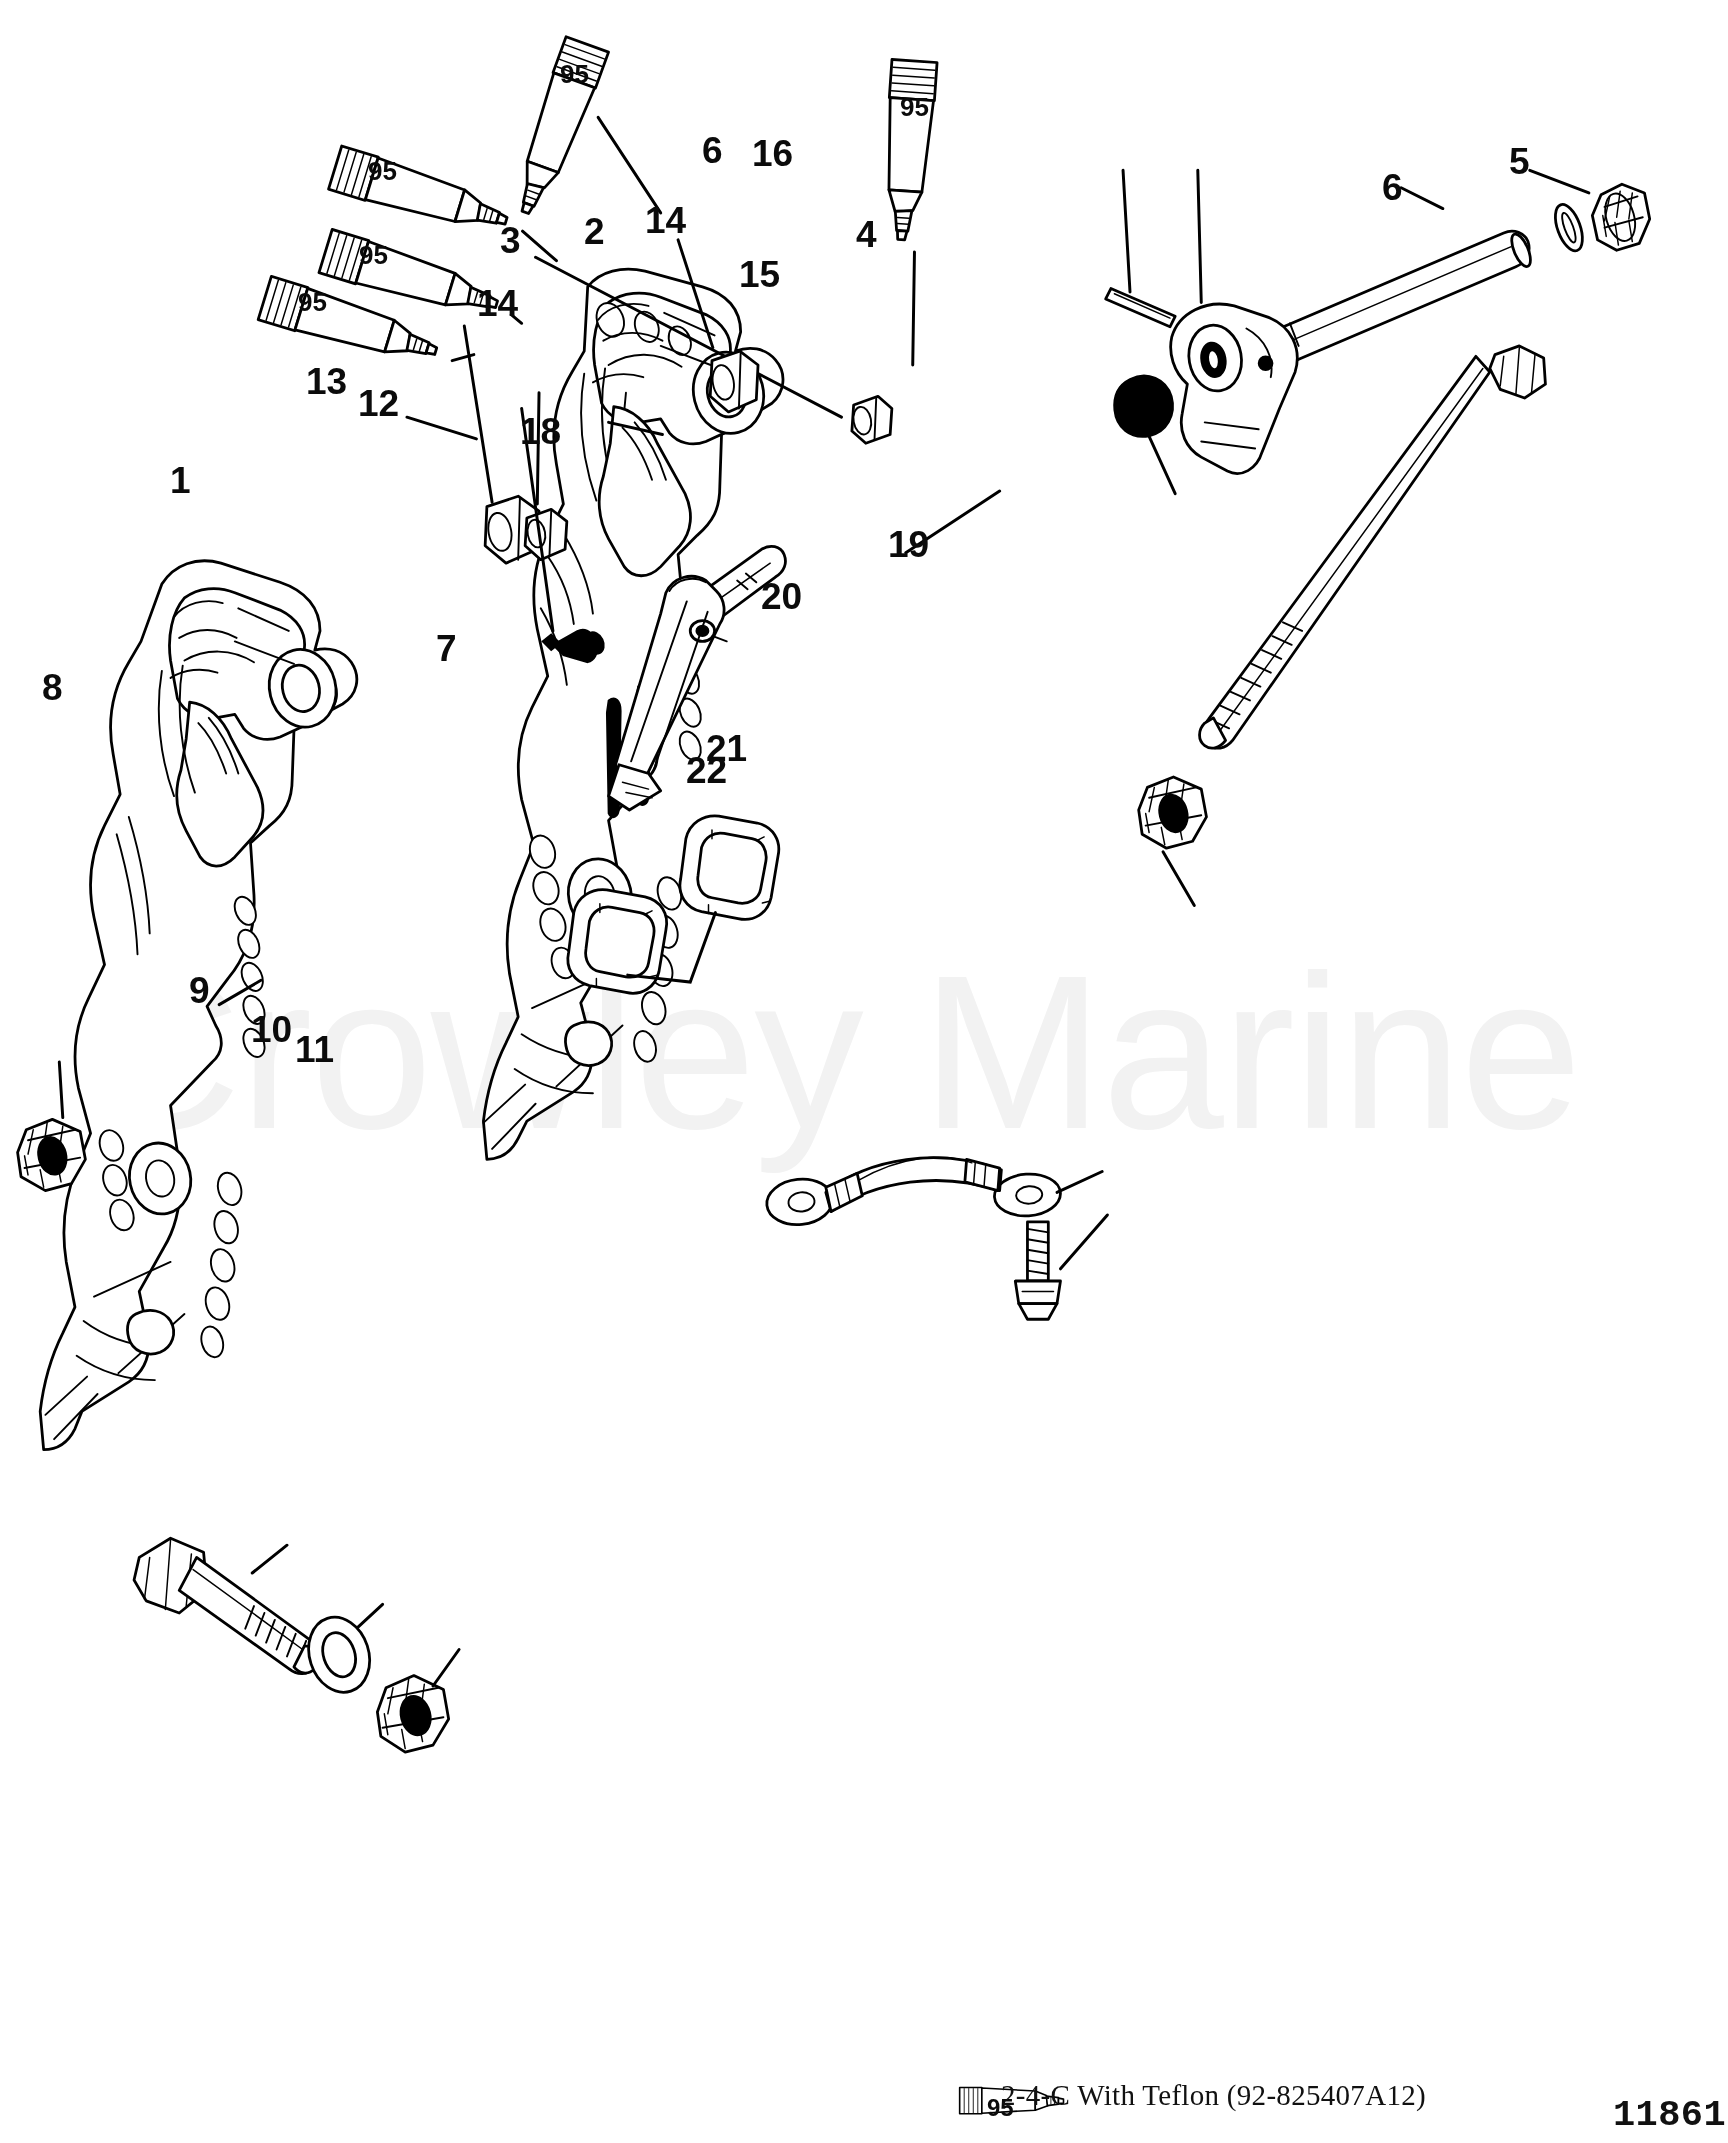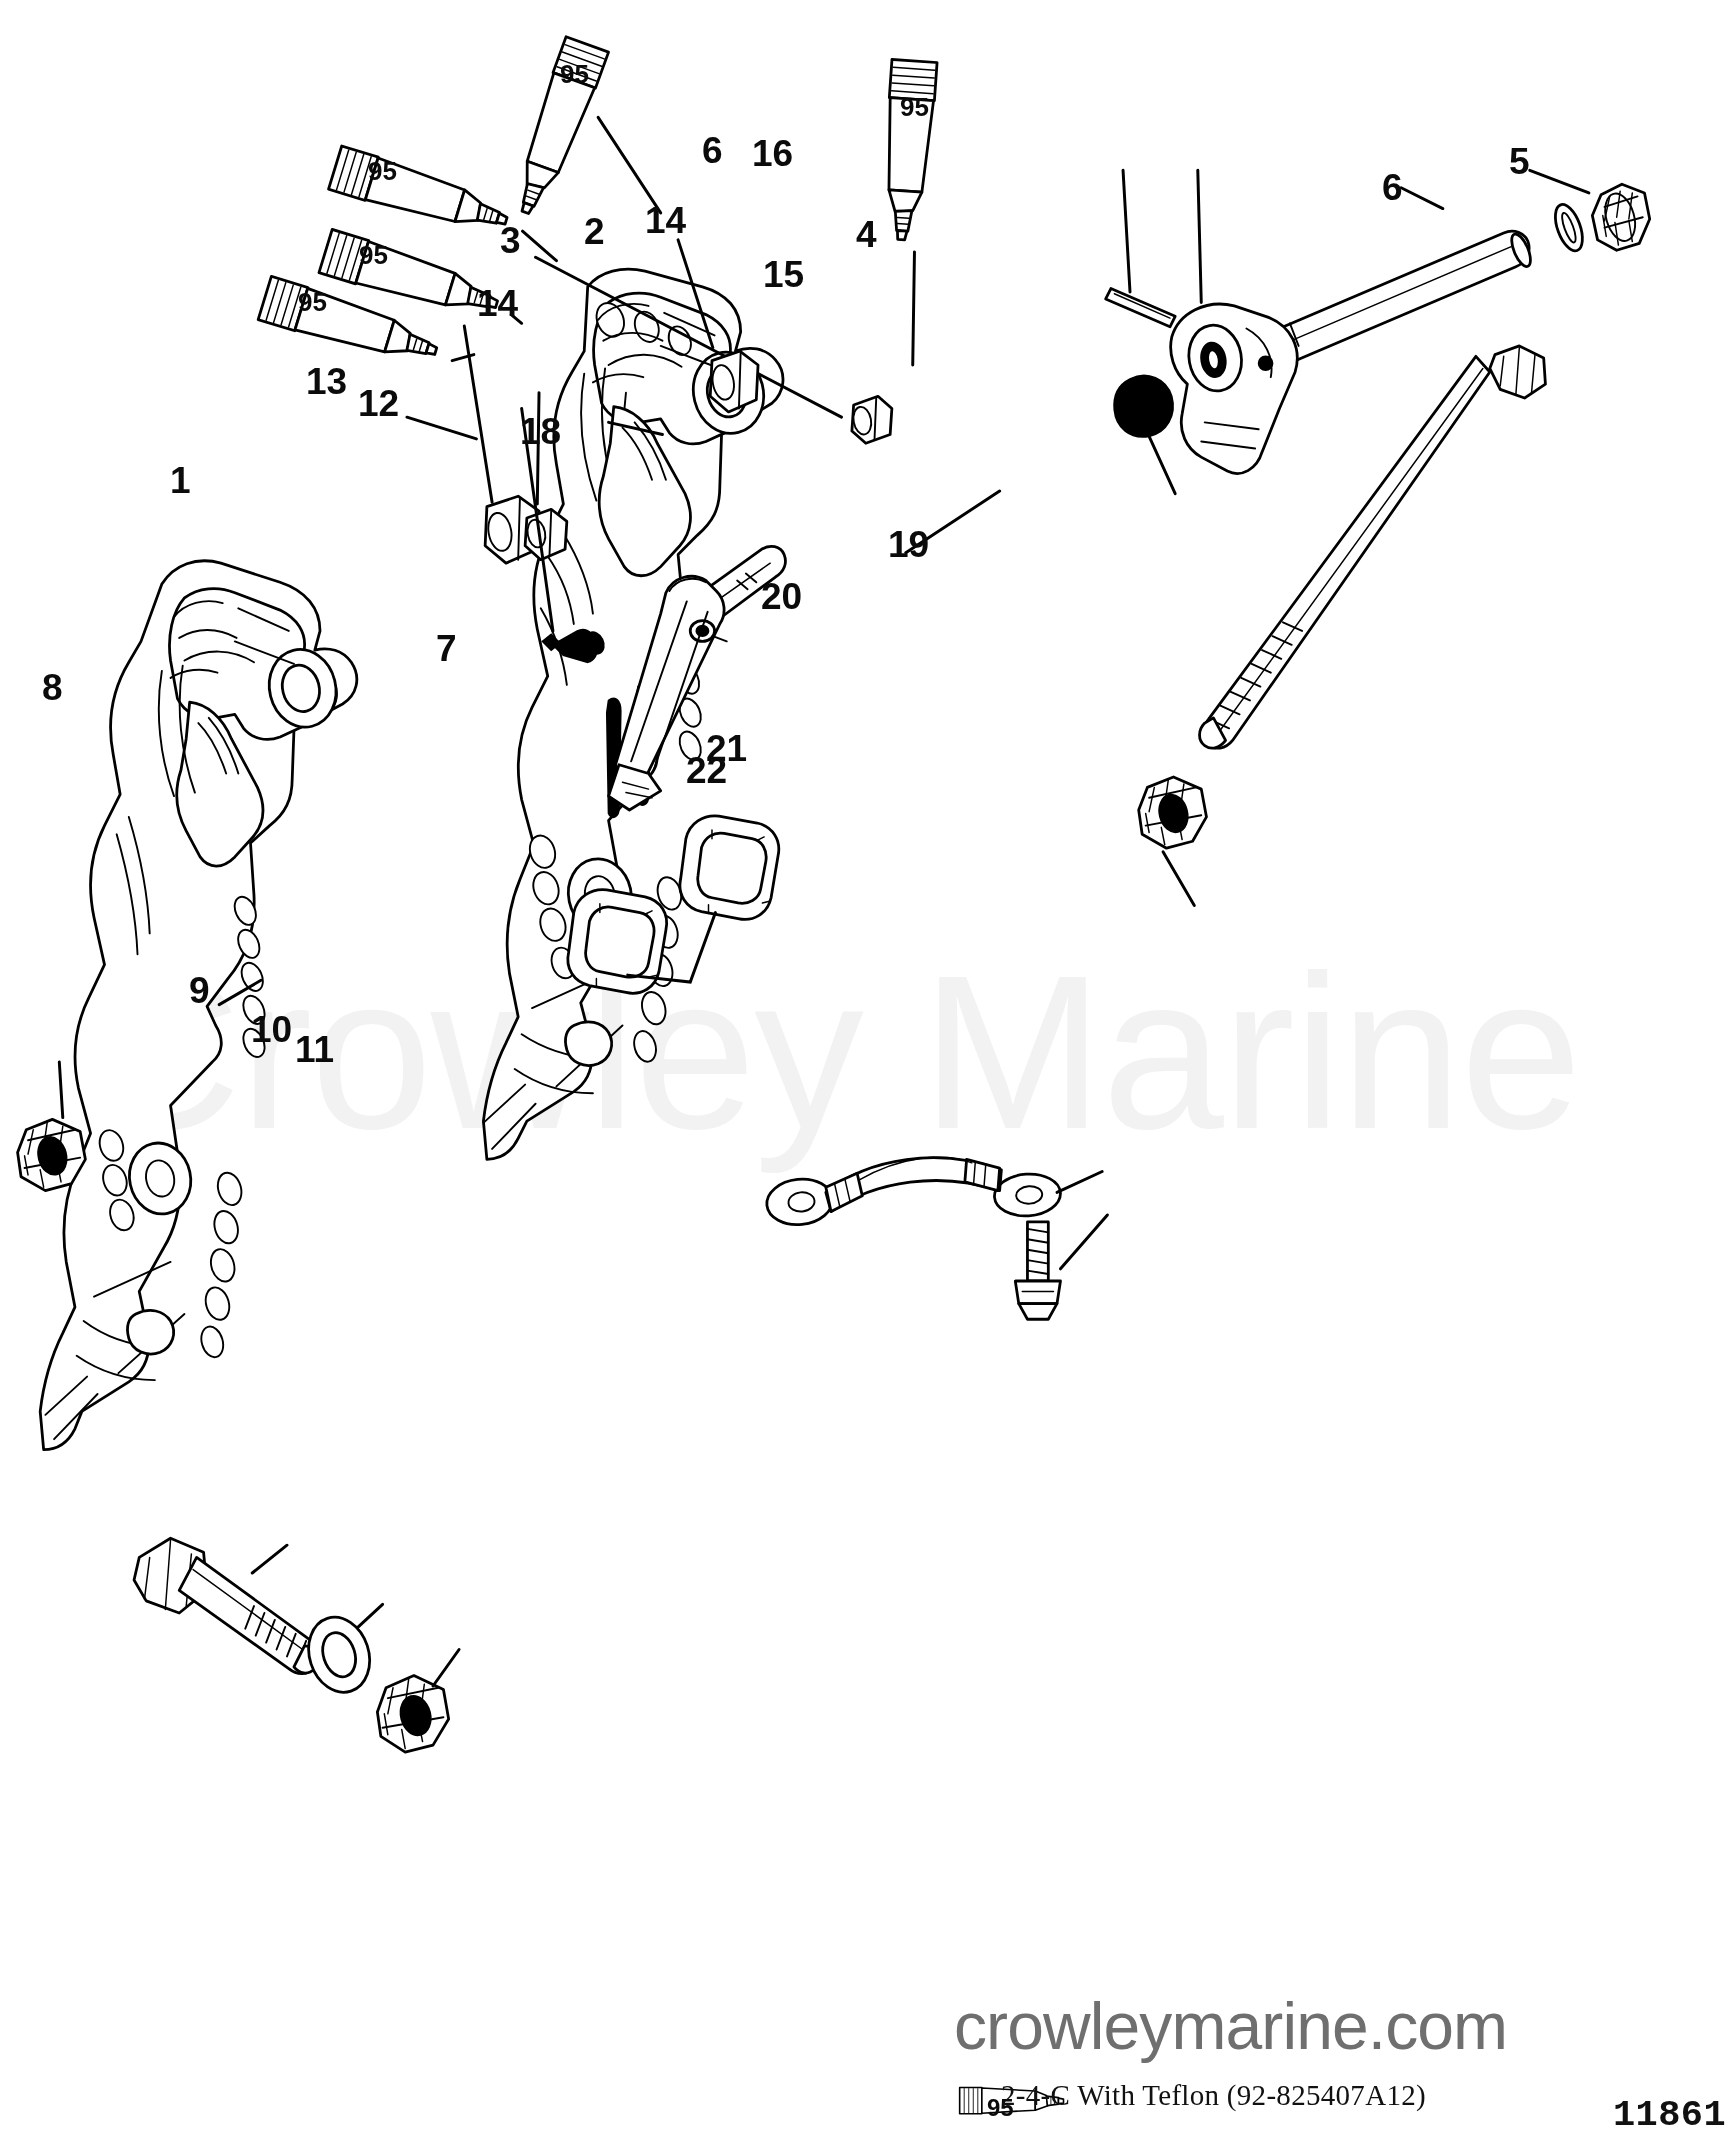--- a/index.html
+++ b/index.html
@@ -666,36 +666,35 @@
   <div class="callout" style="left:1382px; top:169px;">6</div>
   <div class="callout" style="left:436px;  top:630px;">7</div>
   <div class="callout" style="left:42px;   top:669px;">8</div>
   <div class="callout" style="left:189px;  top:972px;">9</div>
   <div class="callout" style="left:251px;  top:1011px;">10</div>
   <div class="callout" style="left:295px;  top:1031px;">11</div>
   <div class="callout" style="left:358px;  top:385px;">12</div>
   <div class="callout" style="left:306px;  top:363px;">13</div>
   <div class="callout" style="left:477px;  top:285px;">14</div>
   <div class="callout" style="left:645px;  top:202px;">14</div>
-  <div class="callout" style="left:739px;  top:256px;margin-left:24px;">15</div>
+  <div class="callout" style="left:739px;  top:256px;">15</div>
   <div class="callout" style="left:752px;  top:135px;">16</div>
   <div class="callout" style="left:702px;  top:132px;">6</div>
   <div class="callout" style="left:520px;  top:413px;">18</div>
   <div class="callout" style="left:888px; top:526px;">19</div>
   <div class="callout" style="left:761px;  top:578px;text-align:right;">20</div>
   <div class="callout" style="left:686px;  top:730px;margin-left:20px;">21</div>
   <div class="callout" style="left:686px;  top:752px;">22</div>
 
   <div class="callout" style="left:368px; top:158px; font-size:26px;">95</div>
   <div class="callout" style="left:359px; top:242px; font-size:26px;">95</div>
   <div class="callout" style="left:298px; top:289px; font-size:26px;">95</div>
   <div class="callout" style="left:560px; top:61px;  font-size:26px;">95</div>
   <div class="callout" style="left:900px;top:94px; font-size:26px;">95</div>
   <div class="callout" style="left:987px;top:2096px;font-size:24px;">95</div>
 
-  <div class="footer-url">crowleymarine.com</div>
 
   <div class="footer-legend">2-4-C  With Teflon (92-825407A12)</div>
 
   <div class="drawing-number">11861</div>
 
 </div>
 
 
 </body></html>

